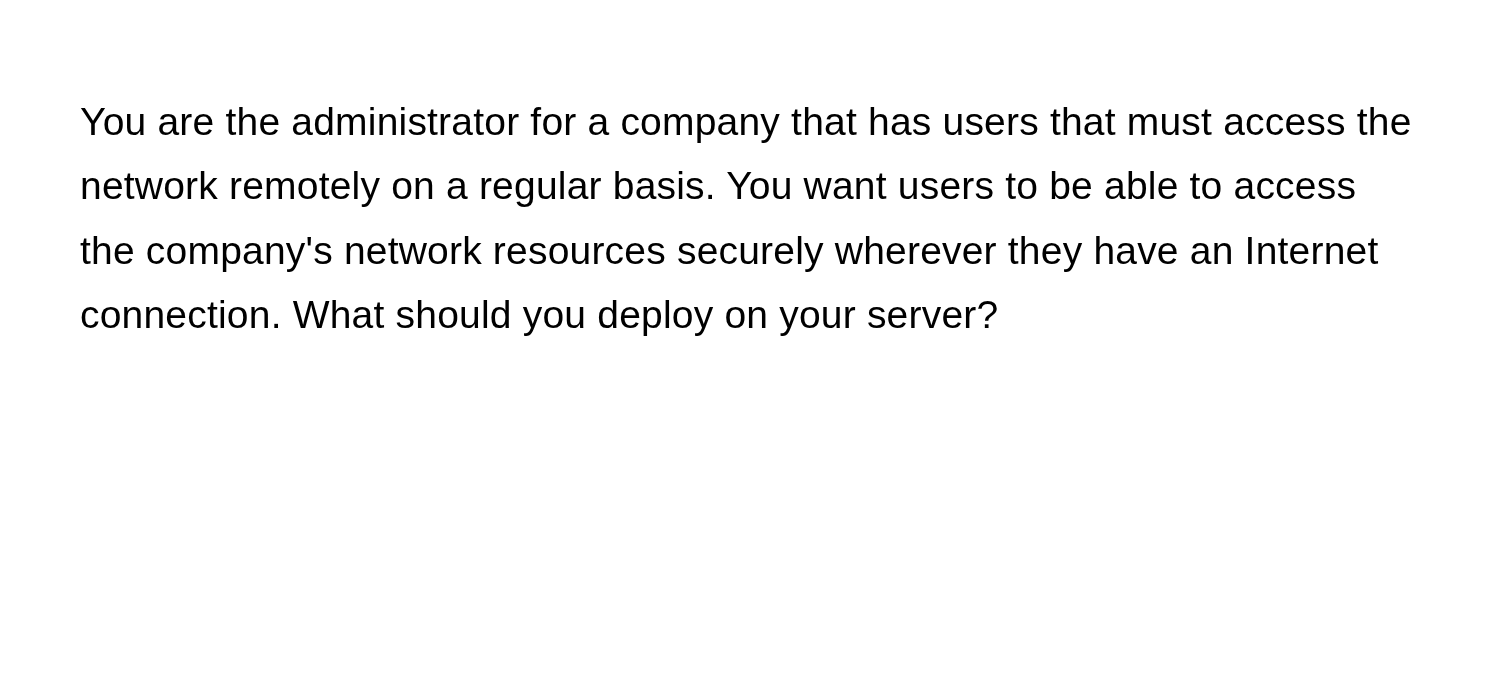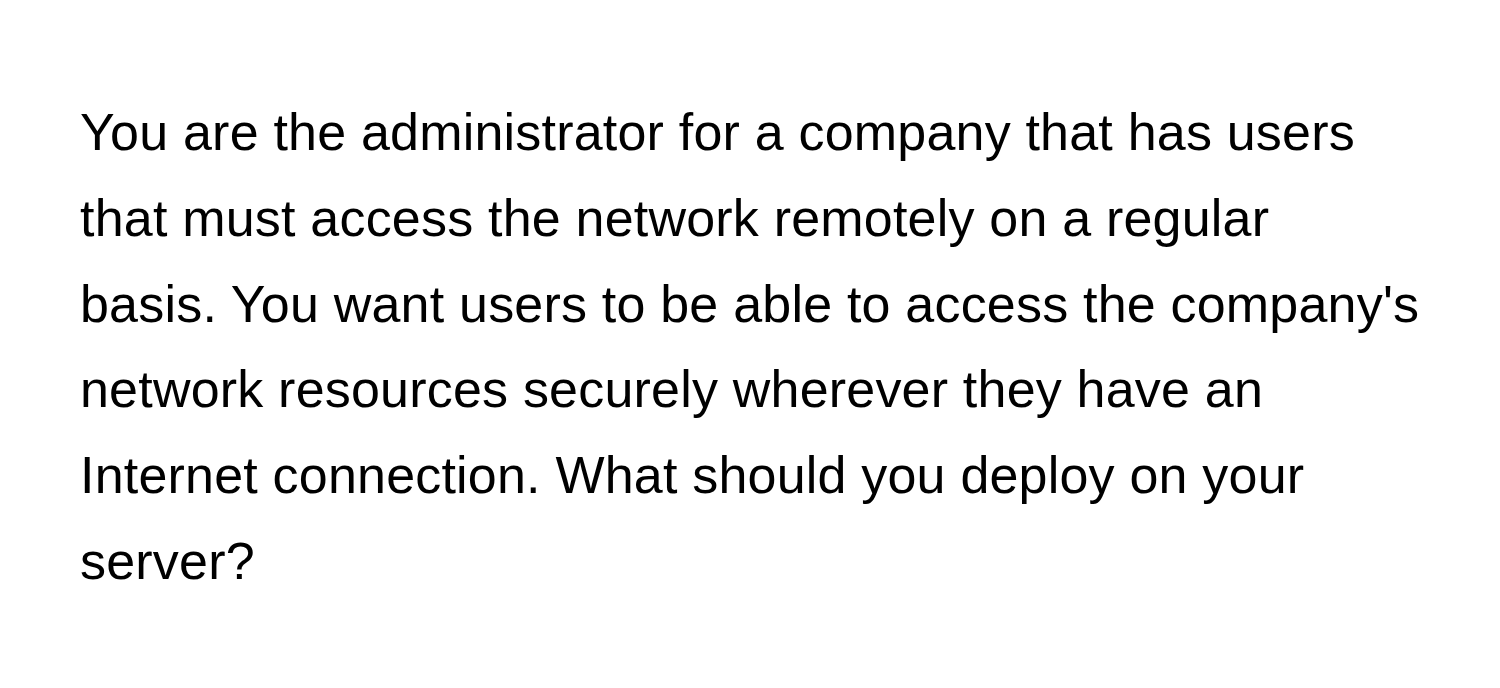--- a/index.html
+++ b/index.html
@@ -8,21 +8,21 @@
       box-sizing: border-box;
     }
     body {
       background: #ffffff;
       font-family: -apple-system, BlinkMacSystemFont, "Segoe UI", Helvetica, Arial, sans-serif;
       width: 1500px;
       height: 688px;
       padding: 90px 80px 80px 80px;
     }
     .question-text {
-      font-size: 52px;
+      font-size: 39px;
       line-height: 1.65;
       color: #000000;
       font-weight: 400;
       letter-spacing: 0.2px;
     }
   </style>
 </head>
 <body>
 
 <div class="question-text">You are the administrator for a company that has users that must access the network remotely on a regular basis. You want users to be able to access the company's network resources securely wherever they have an Internet connection. What should you deploy on your server?</div>

